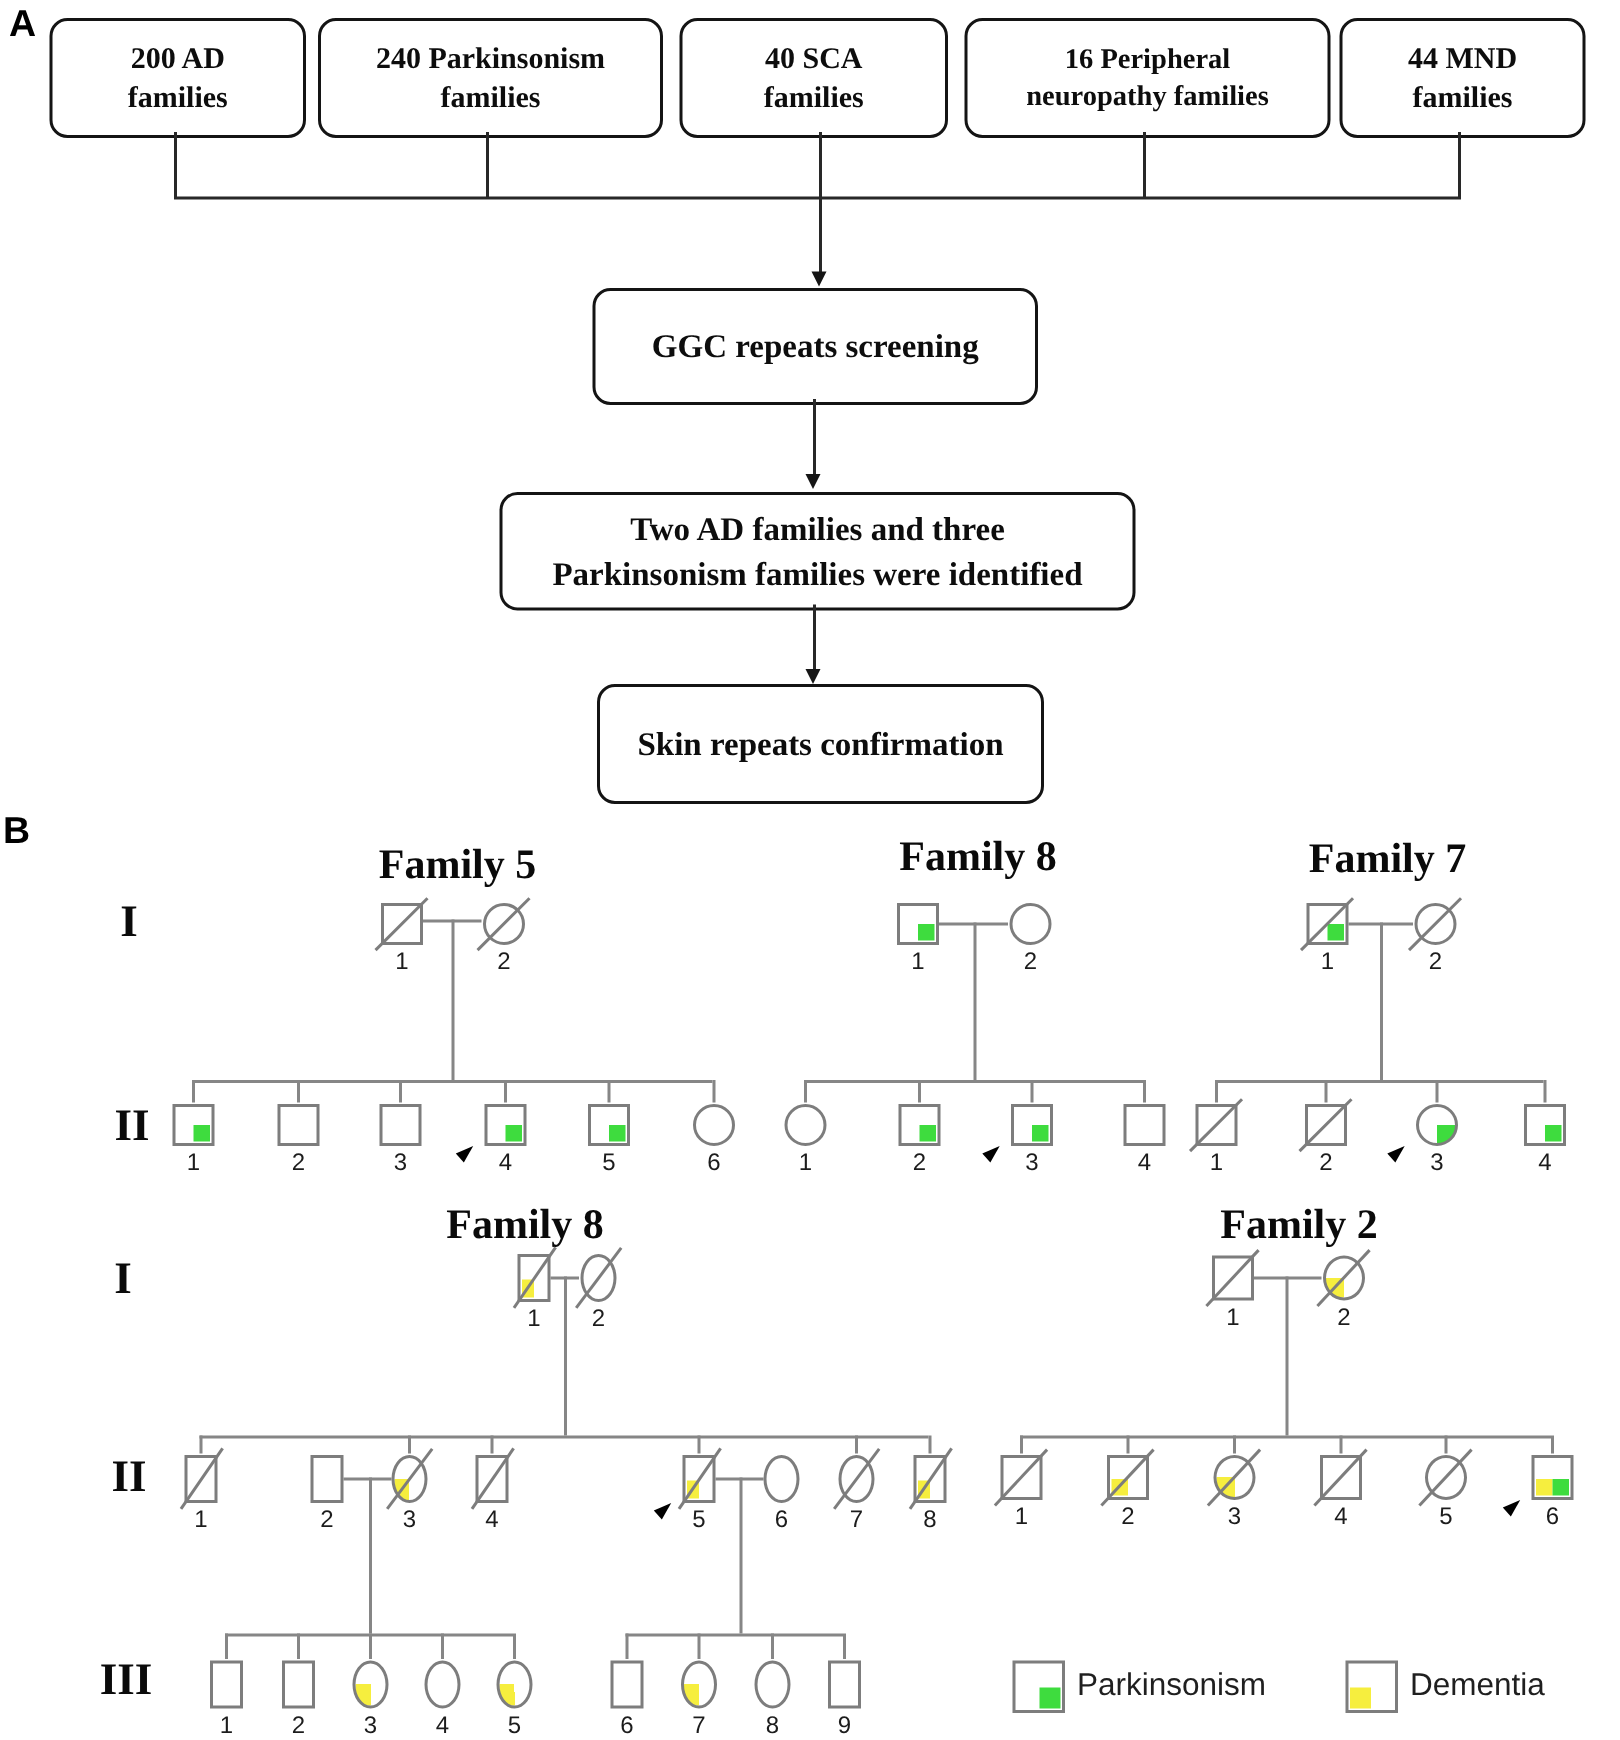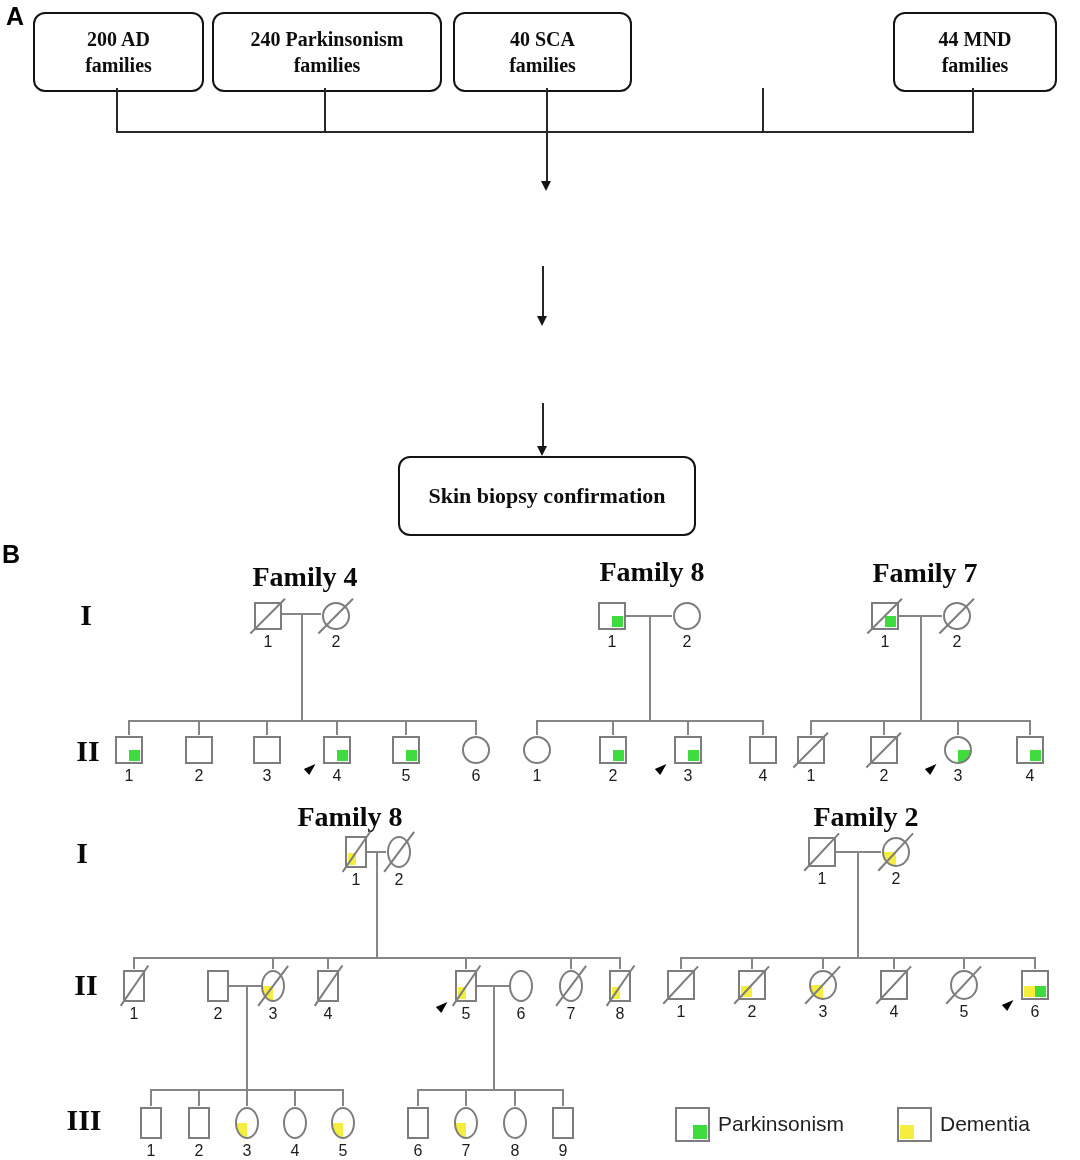--- a/index.html
+++ b/index.html
@@ -37,42 +37,47 @@
 <div id="fig">
 
   <div class="panel-letter" style="left:6px;top:2px">A</div>
 
   <div class="abox" style="left:33px;top:12px;width:167px;height:76px;font-size:20px">200 AD
 families</div>
   <div class="abox" style="left:212px;top:12px;width:226px;height:76px;font-size:20px">240 Parkinsonism
 families</div>
   <div class="abox" style="left:453px;top:12px;width:175px;height:76px;font-size:20px">40 SCA
 families</div>
+  <div class="abox" style="left:643px;top:12px;width:240px;height:76px;font-size:19px">16 Peripheral
+neuropathy families</div>
   <div class="abox" style="left:893px;top:12px;width:160px;height:76px;font-size:20px">44 MND
 families</div>
 
   <div class="aline" style="left:116px;top:88px;width:2px;height:44px"></div>
   <div class="aline" style="left:324px;top:88px;width:2px;height:44px"></div>
   <div class="aline" style="left:546px;top:88px;width:2px;height:44px"></div>
   <div class="aline" style="left:762px;top:88px;width:2px;height:44px"></div>
   <div class="aline" style="left:972px;top:88px;width:2px;height:44px"></div>
   <div class="aline" style="left:116px;top:131px;width:858px;height:2px"></div>
 
   <div class="aline" style="left:546px;top:131px;width:2px;height:51px"></div>
   <div class="ahead" style="left:541px;top:181px"></div>
+  <div class="abox" style="left:395px;top:192px;width:293px;height:74px;font-size:22px">GGC repeats screening</div>
 
   <div class="aline" style="left:542px;top:266px;width:2px;height:51px"></div>
   <div class="ahead" style="left:537px;top:316px"></div>
+  <div class="abox" style="left:333px;top:328px;width:420px;height:75px;font-size:22px">Two AD families and  three
+Parkinsonism families were identified</div>
 
   <div class="aline" style="left:542px;top:403px;width:2px;height:44px"></div>
   <div class="ahead" style="left:537px;top:446px"></div>
-  <div class="abox" style="left:398px;top:456px;width:294px;height:76px;font-size:22px">Skin biopsy confirmation</div>
+  <div class="abox" style="left:398px;top:456px;width:294px;height:76px;font-size:22px">Skin repeats confirmation</div>
 
   <div class="panel-letter" style="left:2px;top:540px">B</div>
-<div class="fam-title" style="left: 305px; top: 561px;">Family 4</div>
+<div class="fam-title" style="left: 305px; top: 561px;">Family 5</div>
     <div class="pline" style="left: 281.2px; top: 613.2px; width: 40px; height: 1.6px;"></div>
     <div class="pline" style="left: 301.2px; top: 613.2px; width: 1.6px; height: 107px;"></div>
     <div class="pline" style="left: 128.2px; top: 720.2px; width: 347px; height: 1.6px;"></div>
     <div class="pline" style="left: 128.2px; top: 720.2px; width: 1.6px; height: 15px;"></div>
     <div class="pline" style="left: 198.2px; top: 720.2px; width: 1.6px; height: 15px;"></div>
     <div class="pline" style="left: 266.2px; top: 720.2px; width: 1.6px; height: 15px;"></div>
     <div class="pline" style="left: 336.2px; top: 720.2px; width: 1.6px; height: 15px;"></div>
     <div class="pline" style="left: 405.2px; top: 720.2px; width: 1.6px; height: 15px;"></div>
     <div class="pline" style="left: 475.2px; top: 720.2px; width: 1.6px; height: 15px;"></div>
     <div class="sym" style="left: 254px; top: 602px; width: 28px; height: 28px;">

